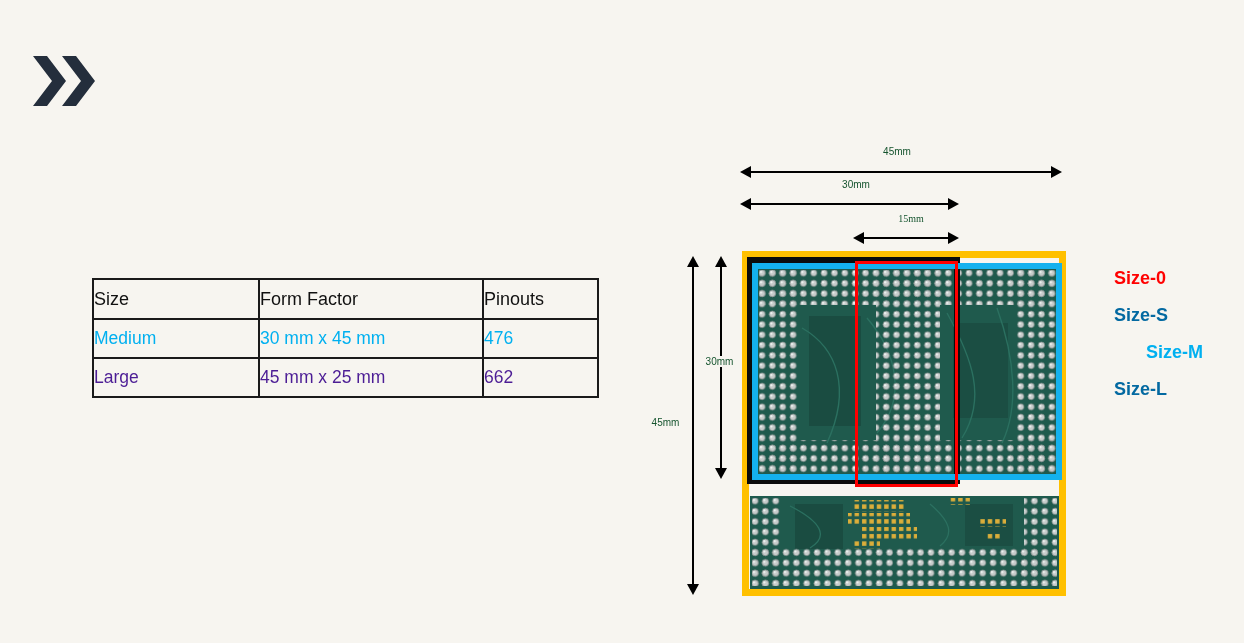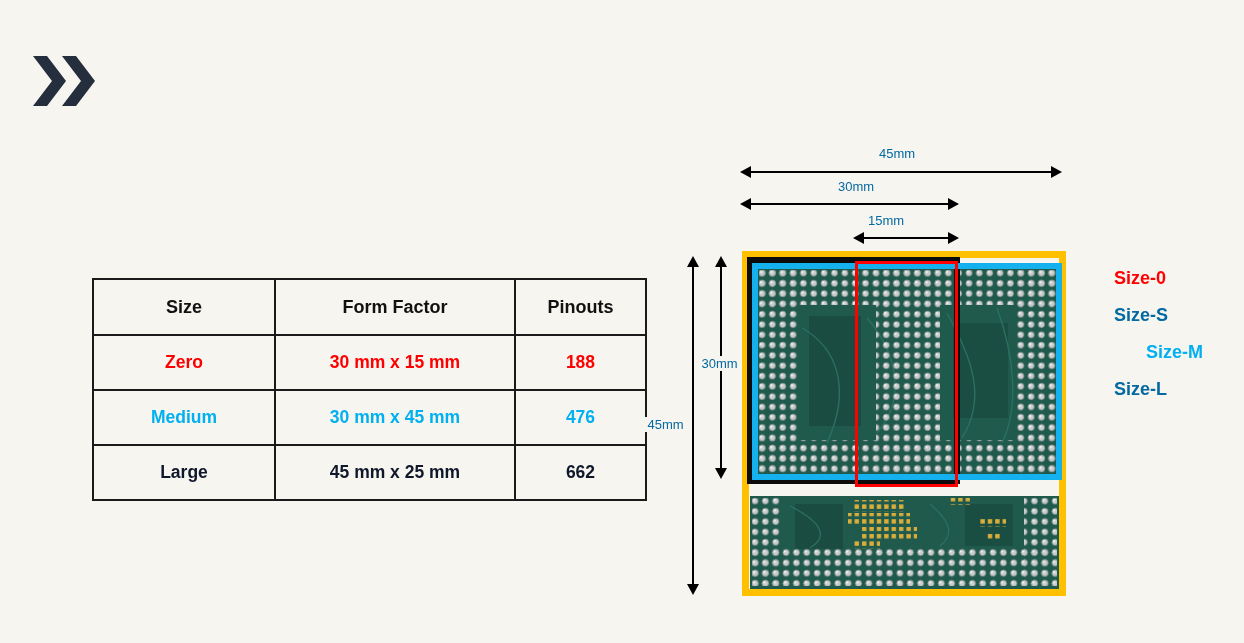--- a/index.html
+++ b/index.html
@@ -6,41 +6,41 @@
   body{width:1244px;height:643px;font-family:"Liberation Sans",sans-serif;}
   #slide{position:relative;width:1244px;height:643px;background:#F7F5F0;overflow:hidden;}
 
   
   .chevrons{position:absolute;left:33px;top:56px;width:62px;height:50px;}
   .page-title{position:absolute;left:112px;top:54px;font-size:39px;font-weight:700;
     color:#3E4C60;letter-spacing:-0.5px;white-space:nowrap;}
 
   
   .spec-table{position:absolute;left:92px;top:278px;border-collapse:collapse;}
-  .spec-table th,.spec-table td{border:2px solid #1a1a1a;text-align:center;
-    font-weight:700;padding:8px;}
+  .spec-table th,.spec-table td{border:2px solid #1a1a1a;text-align:left;
+    font-weight:400;padding:0;}
   .spec-table th{height:38px;font-size:18px;color:#111;}
   .spec-table td{height:37px;font-size:17.5px;}
   .col-size{width:164px;}
   .col-ff{width:222px;margin-left:24px;}
   .col-pin{width:113px;}
   .row-zero td{color:#FF0000;}
   .row-small td{color:#1A1A1A;}
   .row-medium td{color:#00B0F0;margin-left:28px;}
-  .row-large td{color:#0f172a;}
+  .row-large td{color:#4c1d95;}
 
   
   .dim-h{position:absolute;height:2px;background:#000;}
   .dim-v{position:absolute;width:2px;background:#000;}
   .ah{position:absolute;width:0;height:0;}
   .ah-left{left:-2px;top:-5px;border-top:6px solid transparent;border-bottom:6px solid transparent;border-right:11px solid #000;}
   .ah-right{right:-2px;top:-5px;border-top:6px solid transparent;border-bottom:6px solid transparent;border-left:11px solid #000;}
   .ah-up{top:-2px;left:-5px;border-left:6px solid transparent;border-right:6px solid transparent;border-bottom:11px solid #000;}
   .ah-down{bottom:-2px;left:-5px;border-left:6px solid transparent;border-right:6px solid transparent;border-top:11px solid #000;}
-  .dim-label{position:absolute;font-size:13px;color:#0369a1;text-align:center;white-space:nowrap;}
+  .dim-label{position:absolute;font-size:10px;color:#14532d;text-align:center;white-space:nowrap;}
   .dim-label.bgd{background:#F7F5F0;}
 
   
   .outline{position:absolute;box-sizing:border-box;background:transparent;}
   .rect-l{left:742px;top:251px;width:324px;height:345px;border:7px solid #FFC000;z-index:1;}
   .rect-s{left:747px;top:257px;width:213px;height:227px;border:6px solid #0B0B0B;z-index:4;}
   .rect-m{left:752px;top:263px;width:310px;height:217px;border:6px solid #14B1EE;z-index:5;}
   .rect-0{left:855px;top:261px;width:103px;height:226px;border:3px solid #FF0000;z-index:7;}
 
   .pcb{position:absolute;z-index:2;}
@@ -66,25 +66,20 @@
 
   <table class="spec-table">
     <thead>
       <tr>
         <th class="col-size">Size</th>
         <th class="col-ff">Form Factor</th>
         <th class="col-pin">Pinouts</th>
       </tr>
     </thead>
     <tbody>
-      <tr class="row-zero">
-        <td>Zero</td>
-        <td>30 mm x 15 mm</td>
-        <td>188</td>
-      </tr>
       <tr class="row-medium">
         <td>Medium</td>
         <td>30 mm x 45 mm</td>
         <td>476</td>
       </tr>
       <tr class="row-large">
         <td>Large</td>
         <td>45 mm x 25 mm</td>
         <td>662</td>
       </tr>
@@ -96,21 +91,21 @@
     <span class="ah ah-left"></span>
     <span class="ah ah-right"></span>
   </div>
 
   <div class="dim-label" style="left:816px;top:179px;width:80px;">30mm</div>
   <div class="dim-h" style="left:742px;top:203px;width:215px;">
     <span class="ah ah-left"></span>
     <span class="ah ah-right"></span>
   </div>
 
-  <div class="dim-label" style="left:846px;top:213px;width:80px;">15mm</div>
+  <div class="dim-label" style="left:871px;top:213px;width:80px;font-family:Liberation Serif, serif;">15mm</div>
   <div class="dim-h" style="left:855px;top:237px;width:102px;">
     <span class="ah ah-left"></span>
     <span class="ah ah-right"></span>
   </div>
 
   <div class="dim-v" style="left:692px;top:258px;height:335px;">
     <span class="ah ah-up"></span>
     <span class="ah ah-down"></span>
   </div>
   <div class="dim-v" style="left:720px;top:258px;height:219px;">

